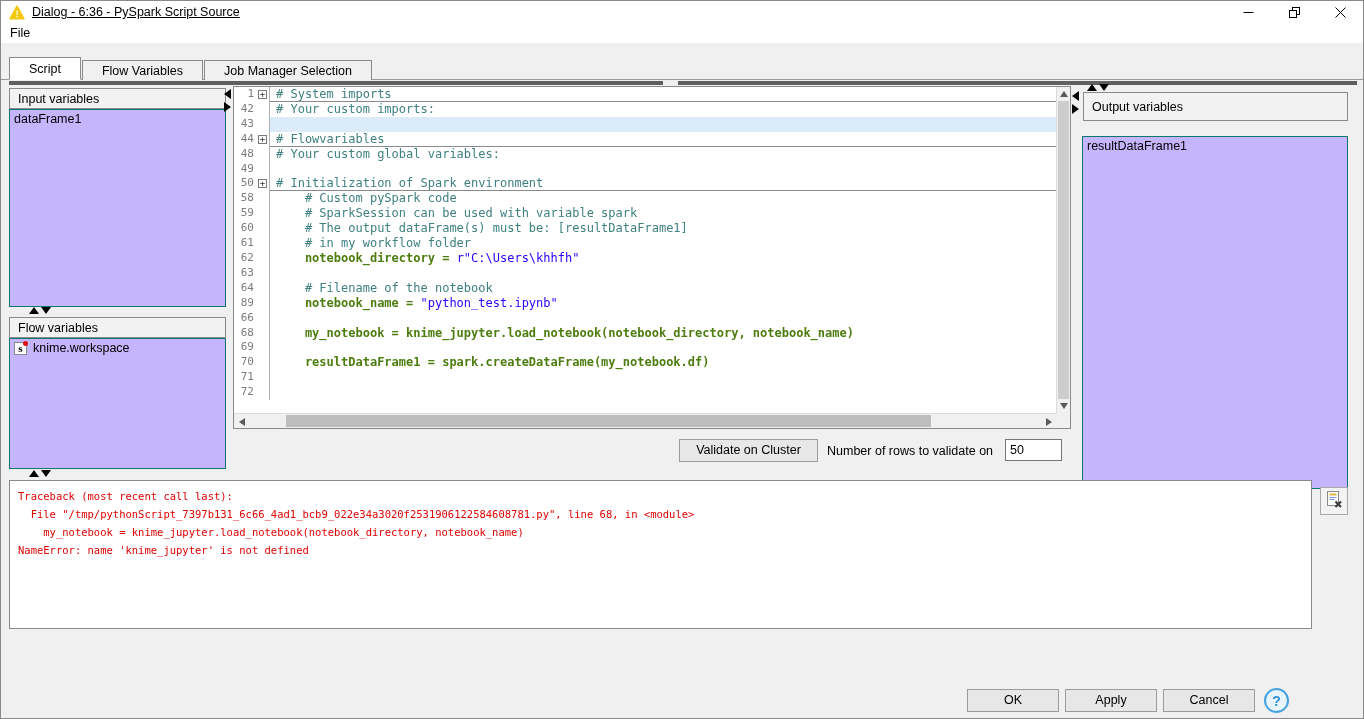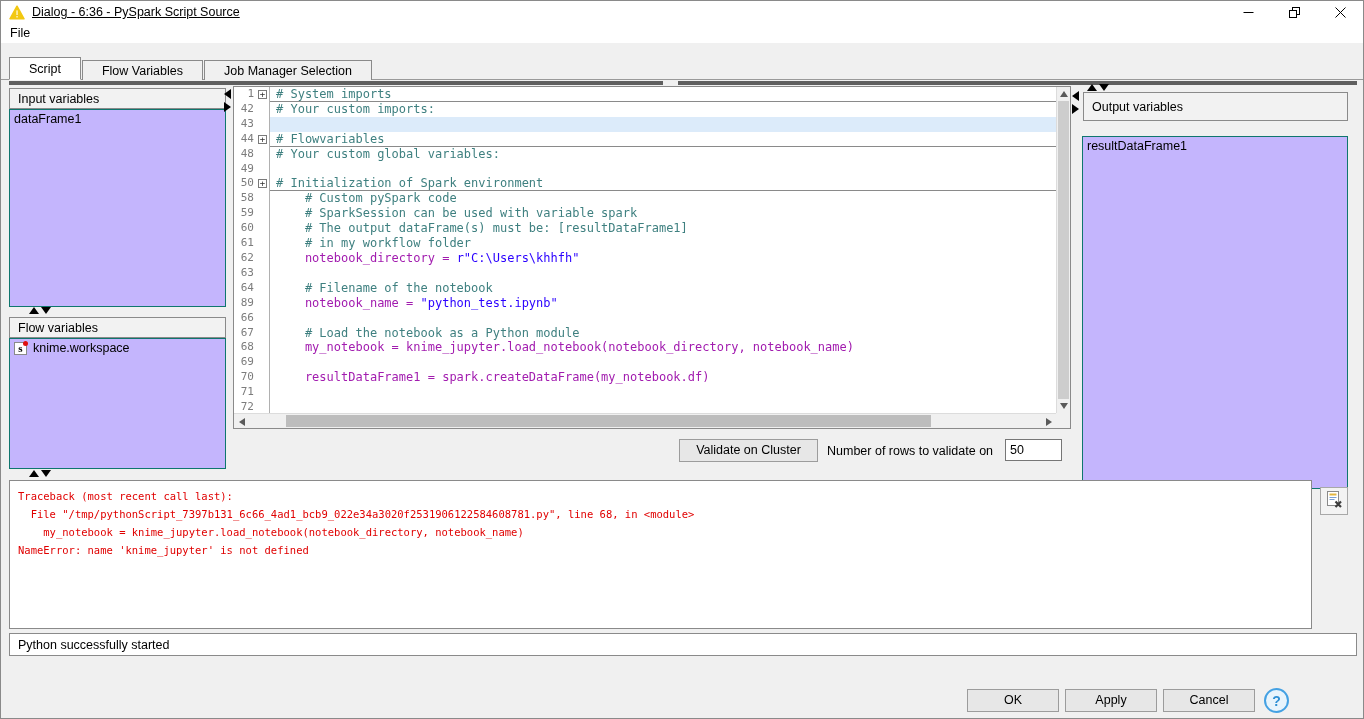--- a/index.html
+++ b/index.html
@@ -48,21 +48,21 @@
             font-size:12px; line-height:14.9px; white-space:pre; }
   .lnum { flex:0 0 22px; text-align:right; color:#7c7c7c; font-size:11px; padding-right:2px; }
   .fold-col { flex:0 0 14px; position:relative; border-right:1px solid #b0b0b0; }
   .fold-box { position:absolute; left:2px; top:3px; width:9px; height:9px; border:1px solid #7a7a7a; background:#fff;
               font-size:9px; line-height:7px; text-align:center; color:#333; font-family:"DejaVu Sans Mono",monospace; }
   .code { flex:1; padding-left:6px; color:#000; }
   .code.hl { background:#dcebfa; }
   .code.foldline { border-bottom:1px solid #8a8a8a; }
   .tok-comment { color:#3F8080; }
   .tok-string { color:#2A00FF; }
-  .tok-plain { color:#a21caf; }
+  .tok-plain { color:#4d7c0f;font-weight:bold; }
   
   .ed-vscroll { position:absolute; top:0; right:0; bottom:15px; width:14px; background:#f0f0f0; border-left:1px solid #dcdcdc; }
   .vs-btn { position:absolute; left:0; width:14px; height:14px; display:flex; align-items:center; justify-content:center; }
   .vs-thumb { position:absolute; left:1px; right:1px; top:14px; bottom:14px; background:#cdcdcd; }
   .ed-hscroll { position:absolute; left:0; right:14px; bottom:0; height:15px; background:#f0f0f0; border-top:1px solid #dcdcdc; }
   .hs-btn { position:absolute; top:0; width:15px; height:15px; display:flex; align-items:center; justify-content:center; }
   .hs-thumb { position:absolute; top:1px; bottom:1px; left:52px; width:645px; background:#bdbdbd; }
   .sb-tri-up { width:0;height:0;border-left:4px solid transparent;border-right:4px solid transparent;border-bottom:6px solid #5a5a5a; }
   .sb-tri-down { width:0;height:0;border-left:4px solid transparent;border-right:4px solid transparent;border-top:6px solid #5a5a5a; }
   .sb-tri-left { width:0;height:0;border-top:4px solid transparent;border-bottom:4px solid transparent;border-right:6px solid #5a5a5a; }
@@ -175,21 +175,20 @@
         <div class="ed-row"><span class="lnum">50</span><span class="fold-col"><span class="fold-box">+</span></span><div class="code foldline"><span class="tok-comment"># Initialization of Spark environment</span></div></div>
         <div class="ed-row"><span class="lnum">58</span><span class="fold-col"></span><div class="code"><span class="tok-comment">    # Custom pySpark code</span></div></div>
         <div class="ed-row"><span class="lnum">59</span><span class="fold-col"></span><div class="code"><span class="tok-comment">    # SparkSession can be used with variable spark</span></div></div>
         <div class="ed-row"><span class="lnum">60</span><span class="fold-col"></span><div class="code"><span class="tok-comment">    # The output dataFrame(s) must be: [resultDataFrame1]</span></div></div>
         <div class="ed-row"><span class="lnum">61</span><span class="fold-col"></span><div class="code"><span class="tok-comment">    # in my workflow folder</span></div></div>
         <div class="ed-row"><span class="lnum">62</span><span class="fold-col"></span><div class="code"><span class="tok-plain">    notebook_directory = </span><span class="tok-string">r"C:\Users\khhfh"</span></div></div>
         <div class="ed-row"><span class="lnum">63</span><span class="fold-col"></span><div class="code"></div></div>
         <div class="ed-row"><span class="lnum">64</span><span class="fold-col"></span><div class="code"><span class="tok-comment">    # Filename of the notebook</span></div></div>
         <div class="ed-row"><span class="lnum">89</span><span class="fold-col"></span><div class="code"><span class="tok-plain">    notebook_name = </span><span class="tok-string">"python_test.ipynb"</span></div></div>
         <div class="ed-row"><span class="lnum">66</span><span class="fold-col"></span><div class="code"></div></div>
-        <div class="ed-row"><span class="lnum">67</span><span class="fold-col"></span><div class="code"><span class="tok-comment">    # Load the notebook as a Python module</span></div></div>
         <div class="ed-row"><span class="lnum">68</span><span class="fold-col"></span><div class="code"><span class="tok-plain">    my_notebook = knime_jupyter.load_notebook(notebook_directory, notebook_name)</span></div></div>
         <div class="ed-row"><span class="lnum">69</span><span class="fold-col"></span><div class="code"></div></div>
         <div class="ed-row"><span class="lnum">70</span><span class="fold-col"></span><div class="code"><span class="tok-plain">    resultDataFrame1 = spark.createDataFrame(my_notebook.df)</span></div></div>
         <div class="ed-row"><span class="lnum">71</span><span class="fold-col"></span><div class="code"></div></div>
         <div class="ed-row"><span class="lnum">72</span><span class="fold-col"></span><div class="code"></div></div>
       </div>
     <div class="ed-vscroll">
       <div class="vs-btn" style="top:0;">
           <span class="sb-tri-up"></span>
         </div>
@@ -242,22 +241,19 @@
       <svg width="17" height="17" viewBox="0 0 17 17">
         <rect x="1.5" y="0.5" width="11" height="14" fill="#fff" stroke="#8a8a8a"></rect>
         <line x1="3.5" y1="3.5" x2="10.5" y2="3.5" stroke="#e2b53e" stroke-width="2"></line>
         <line x1="3.5" y1="6.5" x2="10.5" y2="6.5" stroke="#7aa0d4"></line>
         <line x1="3.5" y1="8.5" x2="8.5" y2="8.5" stroke="#7aa0d4"></line>
         <path d="M9.5 10.5 L15 16 M15 10.5 L9.5 16" stroke="#3d3d3d" stroke-width="2.2"></path>
       </svg>
     </span>
   </div>
 
-  <div class="statusbar">
-    <span>Python successfully started</span>
-  </div>
 
   <div class="btn ok-btn">OK</div>
   <div class="btn apply-btn">Apply</div>
   <div class="btn cancel-btn">Cancel</div>
   <div class="help-btn">?</div>
 
 </div>
 
 </body></html>

